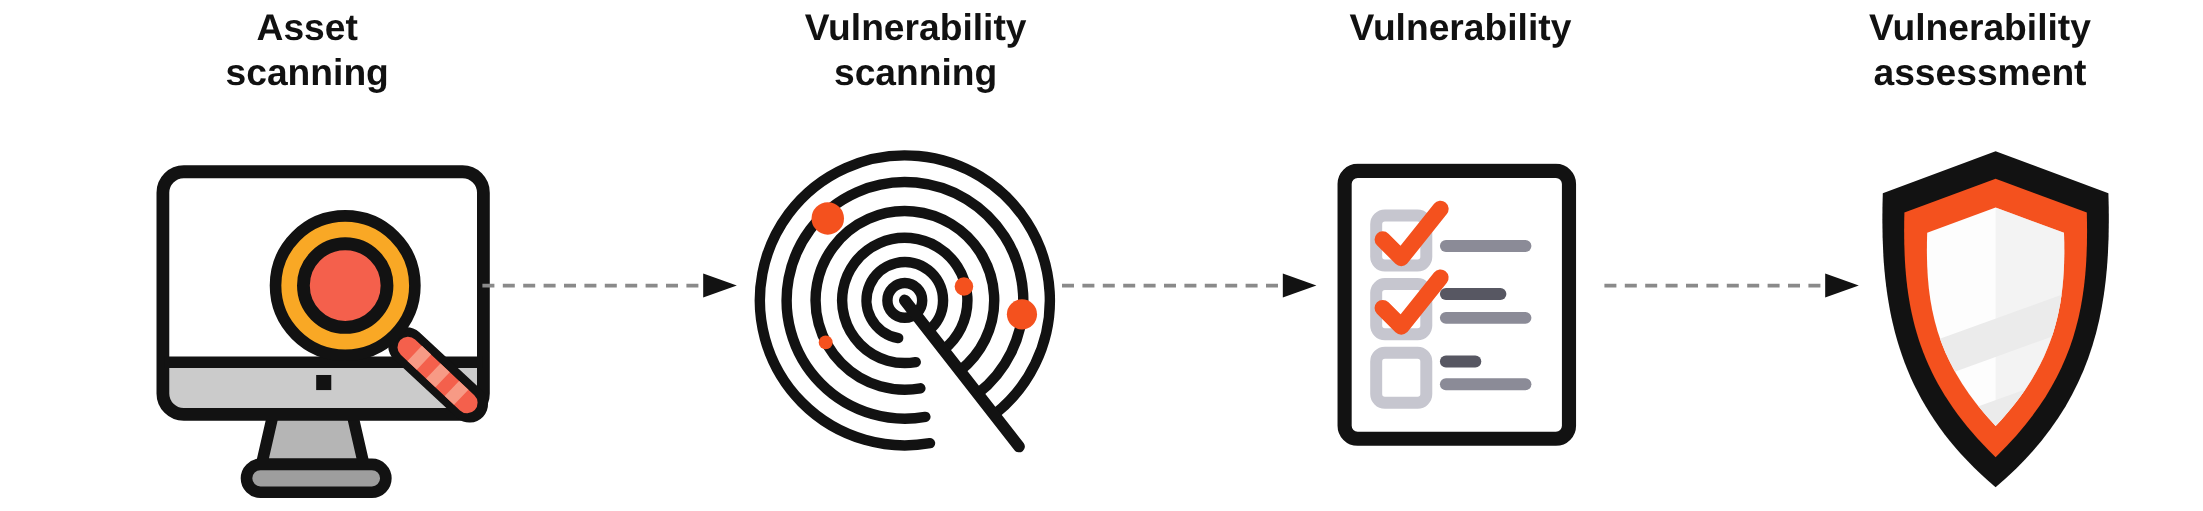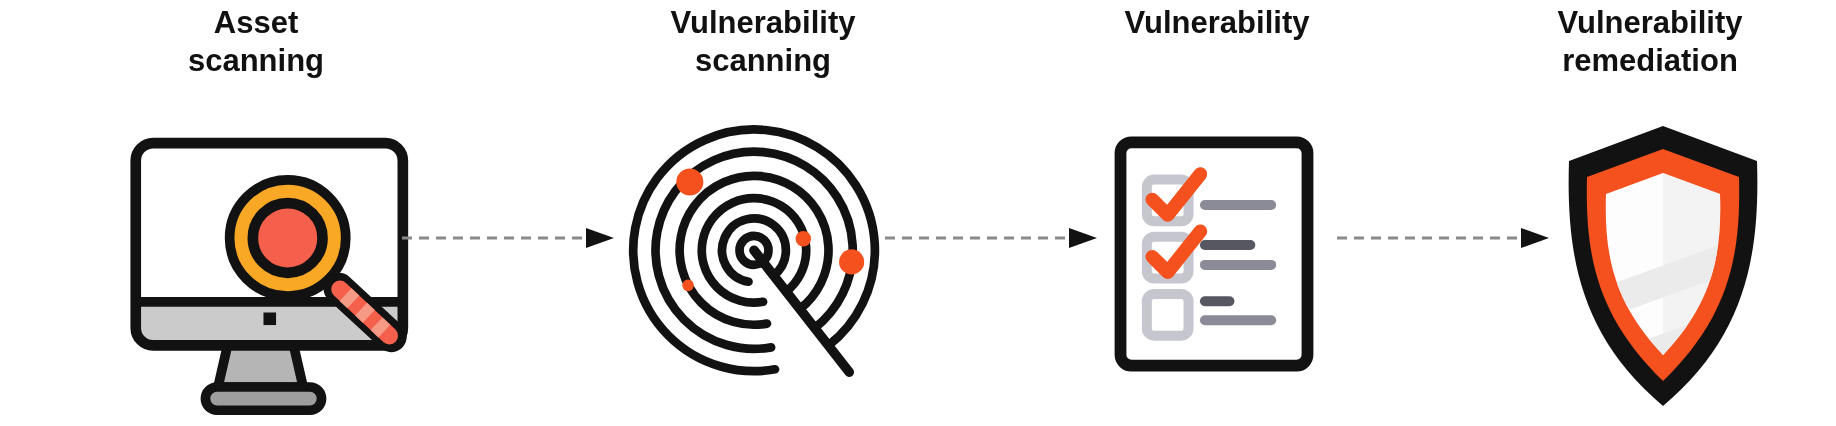--- a/index.html
+++ b/index.html
@@ -55,21 +55,21 @@
   </div>
   <div class="stage-label label-1">
     <span>Vulnerability</span>
     <span>scanning</span>
   </div>
   <div class="stage-label label-2">
     <span>Vulnerability</span>
   </div>
   <div class="stage-label label-3">
     <span>Vulnerability</span>
-    <span>remediation</span>
+    <span>assessment</span>
   </div>
 
   <svg class="icon icon-0" viewBox="0 0 310 312">
     <g>
       <path class="fill-stand-gray stroke-black" stroke-width="10" stroke-linejoin="round" d="M104,232 L170,232 L181,280 L93,280 Z"></path>
       <rect class="fill-base-gray stroke-black" stroke-width="10" x="80" y="280" width="120" height="24" rx="12"></rect>
     </g>
     <g>
       <rect class="fill-white" x="8" y="28" width="276" height="209" rx="18"></rect>
       <path class="fill-monitor-gray" d="M13,192 H279 V217 Q279,232 264,232 H28 Q13,232 13,217 Z"></path>

